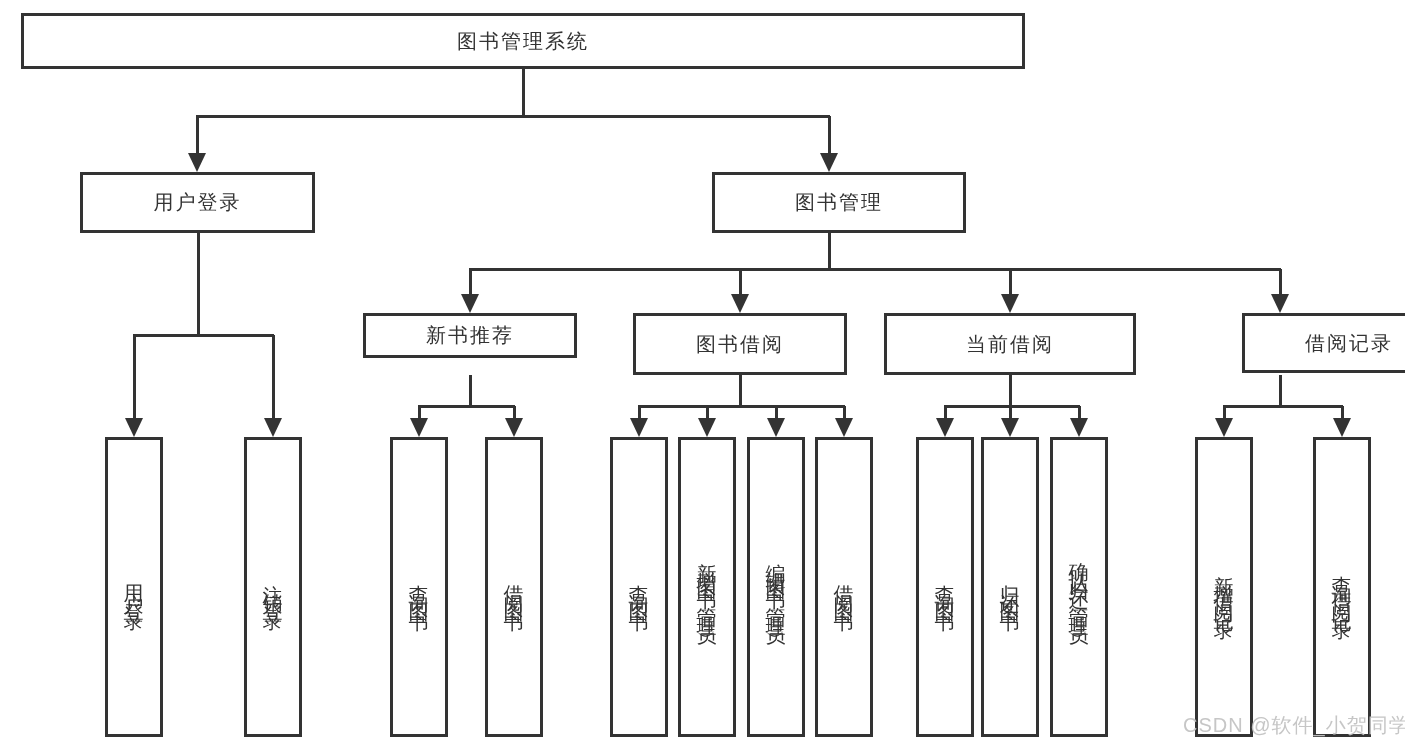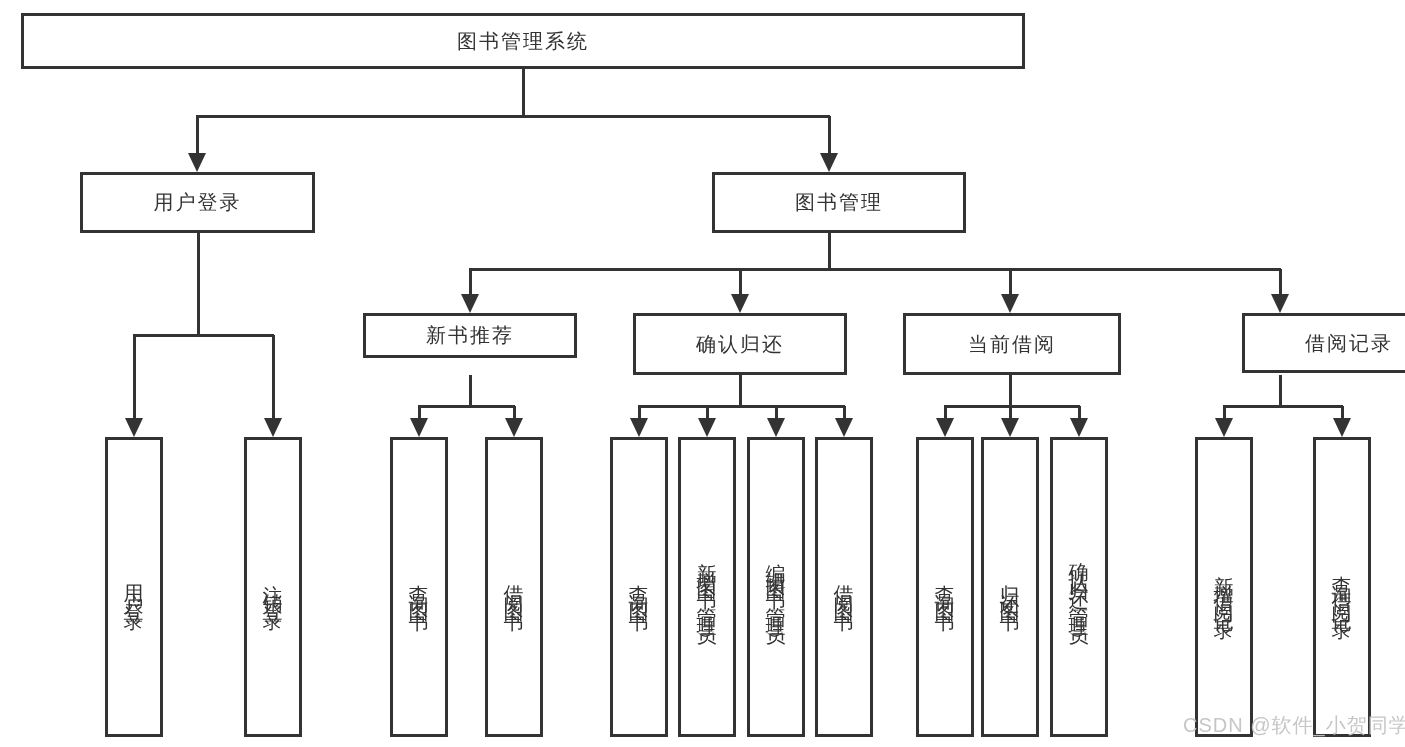--- a/index.html
+++ b/index.html
@@ -82,23 +82,23 @@
 <div class="canvas">
 
   <div class="node" style="left:21px; top:13px; width:1004px; height:56px;">图书管理系统</div>
 
   <div class="node" style="left:80px; top:172px; width:235px; height:61px;">用户登录</div>
 
   <div class="node" style="left:712px; top:172px; width:254px; height:61px;">图书管理</div>
 
   <div class="node" style="left:363px; top:313px; width:214px; height:45px;">新书推荐</div>
 
-  <div class="node" style="left:633px; top:313px; width:214px; height:62px;">确认归还</div>
+  <div class="node" style="left:633px; top:313px; width:214px; height:62px;">图书借阅</div>
 
-  <div class="node" style="left:903px; top:313px; width:218px; height:62px;">当前借阅</div>
+  <div class="node" style="left:884px; top:313px; width:252px; height:62px;">当前借阅</div>
 
   <div class="node" style="left:1197px; top:313px; width:214px; height:60px;margin-left:45px;">借阅记录</div>
 
   <div class="leaf" style="left:105px; top:437px;">
     <span>用户登录</span>
   </div>
   <div class="leaf" style="left:244px; top:437px;">
     <span>注销登录</span>
   </div>
 

